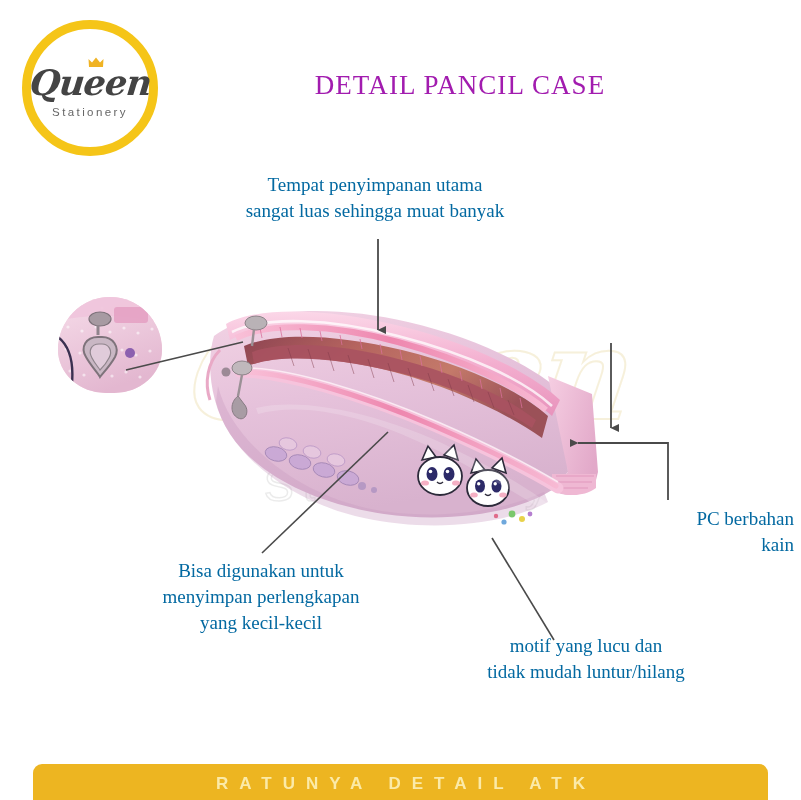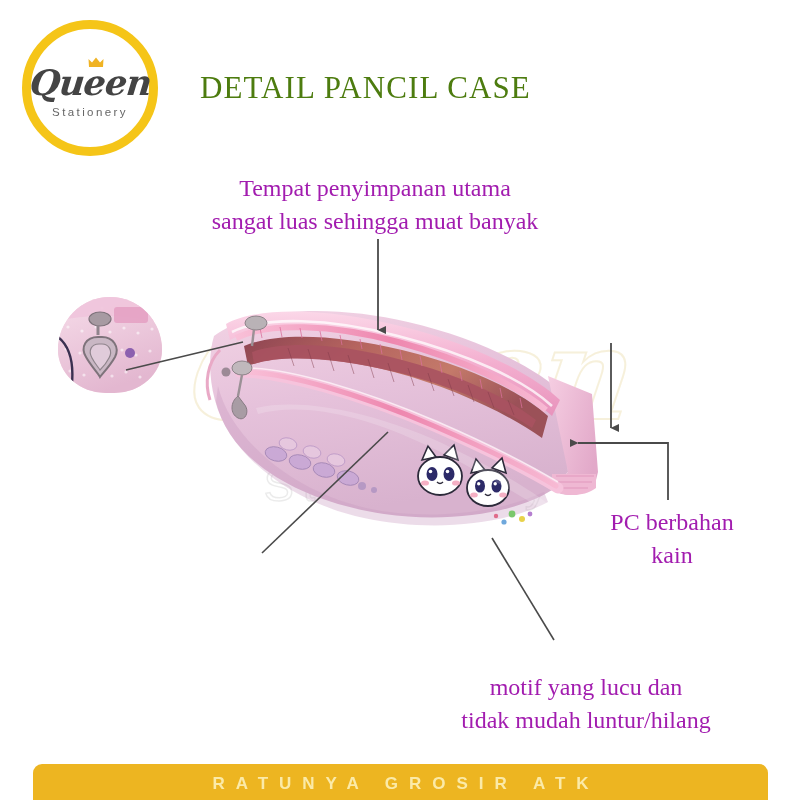--- a/index.html
+++ b/index.html
@@ -65,24 +65,25 @@
     color: #666666;
     margin-top: 6px;
   }
 
   
   .page-title {
     position: absolute;
     left: 200px;
     top: 70px;
     width: 520px;
+    text-align: center;
     font-family: "Liberation Serif", "DejaVu Serif", serif;
-    font-size: 31px;
+    font-size: 27px;
     letter-spacing: 1.1px;
-    color: #4d7c0f;
+    color: #a21caf;
     white-space: nowrap;
   }
 
   
   .watermark {
     position: absolute;
     left: 150px;
     top: 300px;
     width: 520px;
     height: 240px;
@@ -134,31 +135,31 @@
     height: 96px;
     border-radius: 50% 50% 46% 46% / 55% 55% 45% 45%;
     overflow: hidden;
     background: #F3CFDE;
   }
 
   
   .annot {
     position: absolute;
     font-family: "Liberation Serif", "DejaVu Serif", serif;
-    font-size: 24px;
+    font-size: 19px;
     line-height: 1.36;
-    color: #a21caf;
+    color: #0369a1;
     white-space: pre-line;
   }
   .annot.a-top      { left: 185px; top: 172px; width: 380px; text-align: center; }
   .annot.a-seam     { left: 505px; top: 283px; width: 220px; text-align: left; }
   .annot.a-zip      { left: 58px;  top: 420px; width: 180px; text-align: left; }
-  .annot.a-pc       { left: 592px; top: 506px; width: 160px; text-align: center; }
+  .annot.a-pc       { left: 634px; top: 506px; width: 160px; text-align: right; }
   .annot.a-small    { left: 96px;  top: 558px; width: 330px; text-align: center; }
-  .annot.a-motif    { left: 436px; top: 671px; width: 300px; text-align: center; }
+  .annot.a-motif    { left: 436px; top: 633px; width: 300px; text-align: center; }
 
   
   .leaders {
     position: absolute;
     left: 0; top: 0;
     width: 801px;
     height: 800px;
     pointer-events: none;
   }
 
@@ -461,20 +462,23 @@
     <div class="logo-word">Queen</div>
     <div class="logo-sub">Stationery</div>
   </div>
 
   <div class="page-title">DETAIL PANCIL CASE</div>
 
   <div class="annot a-top">Tempat penyimpanan utama
 sangat luas sehingga muat banyak</div>
   <div class="annot a-pc">PC berbahan
 kain</div>
+  <div class="annot a-small">Bisa digunakan untuk
+menyimpan   perlengkapan
+yang kecil-kecil</div>
   <div class="annot a-motif">motif yang lucu dan
 tidak mudah luntur/hilang</div>
 
   <div class="banner">
-    <span class="banner-text">RATUNYA GROSIR ATK</span>
+    <span class="banner-text">RATUNYA DETAIL ATK</span>
   </div>
 
 </div>
 
 </body></html>

